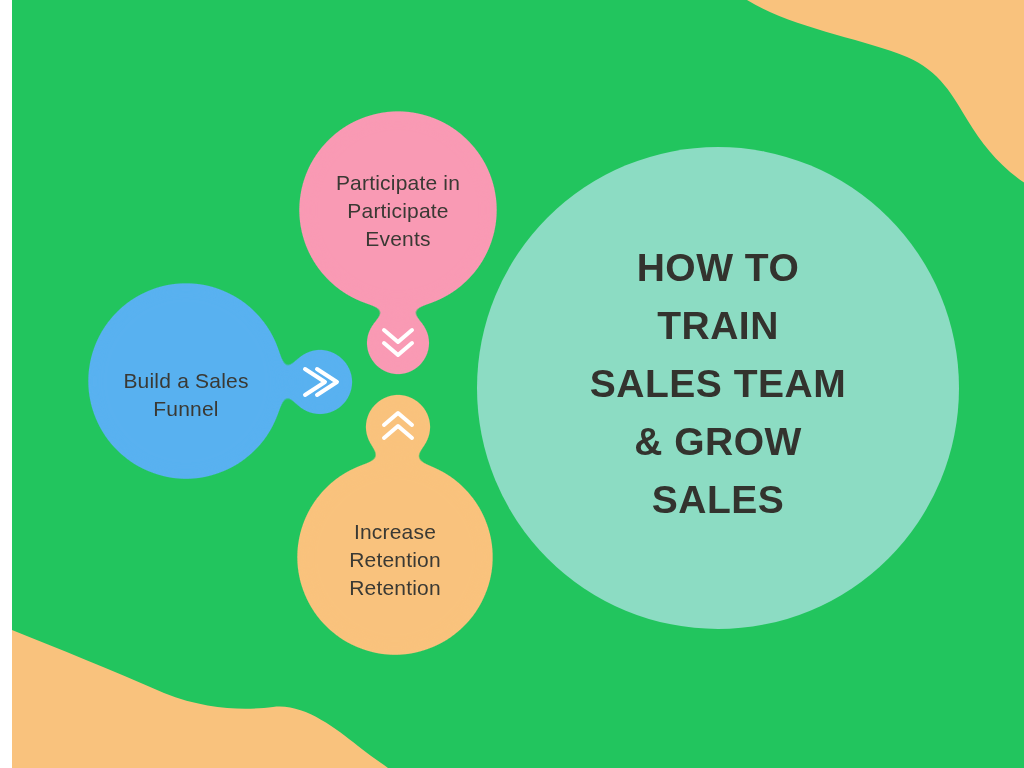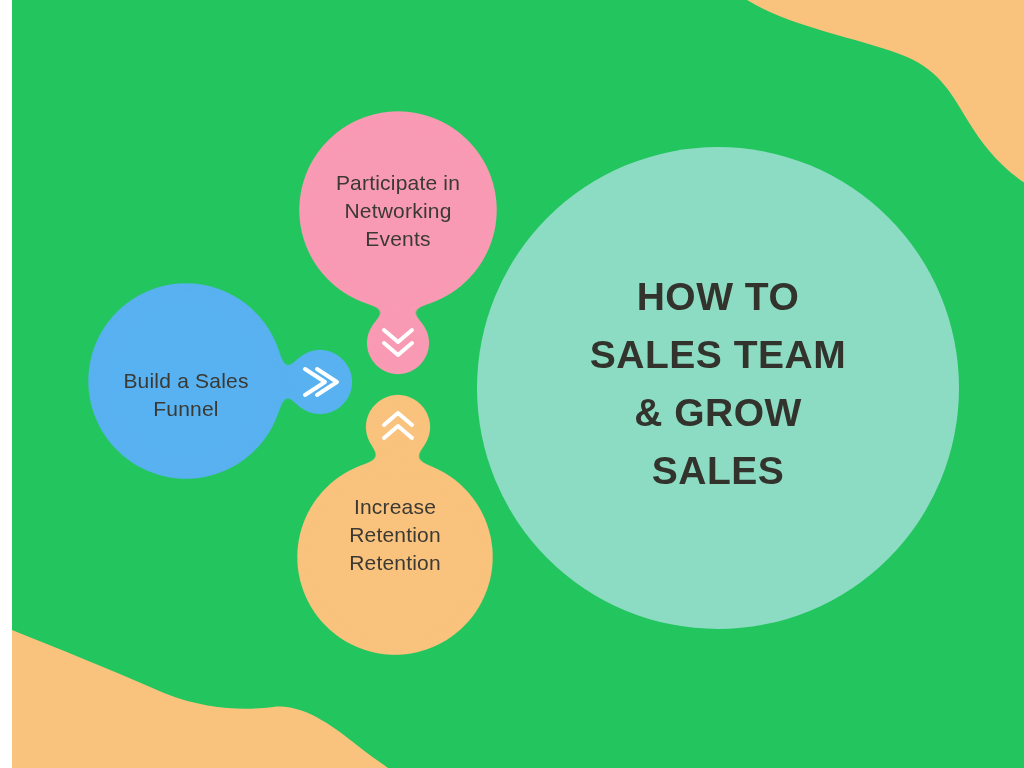--- a/index.html
+++ b/index.html
@@ -81,35 +81,36 @@
       <polyline points="305,369 325,382 305,395"></polyline>
     </g>
     <g stroke="#FFFFFF" stroke-width="4" fill="none" stroke-linecap="round" stroke-linejoin="round">
       <polyline points="372,425 386,413 400,425"></polyline>
       <polyline points="372,438 386,426 400,438"></polyline>
     </g>
   </svg>
 
   <div class="label body" style="left:386px; top:211px;">
     <div>Participate in</div>
-    <div>Networking</div>
+    <div>Participate</div>
     <div>Events</div>
   </div>
 
   <div class="label body" style="left:174px; top:395px;">
     <div>Build a Sales</div>
     <div>Funnel</div>
   </div>
 
-  <div class="label body" style="left:383px; top:535px;">
+  <div class="label body" style="left:383px; top:560px;">
     <div>Increase</div>
     <div>Retention</div>
     <div>Retention</div>
   </div>
 
   <div class="label title" style="left:706px; top:384px;">
     <div>HOW TO</div>
+    <div>TRAIN</div>
     <div>SALES TEAM</div>
     <div>&amp; GROW</div>
     <div>SALES</div>
   </div>
 
 </div>
 
 </body></html>

